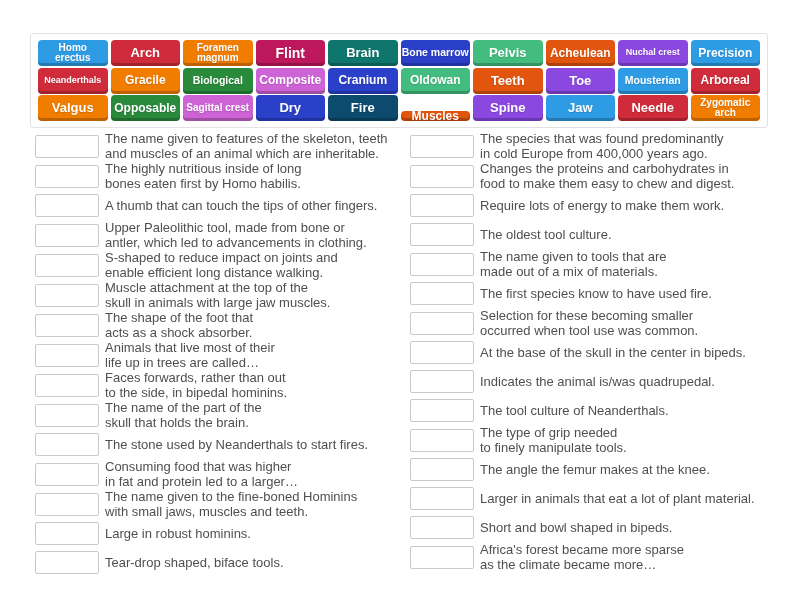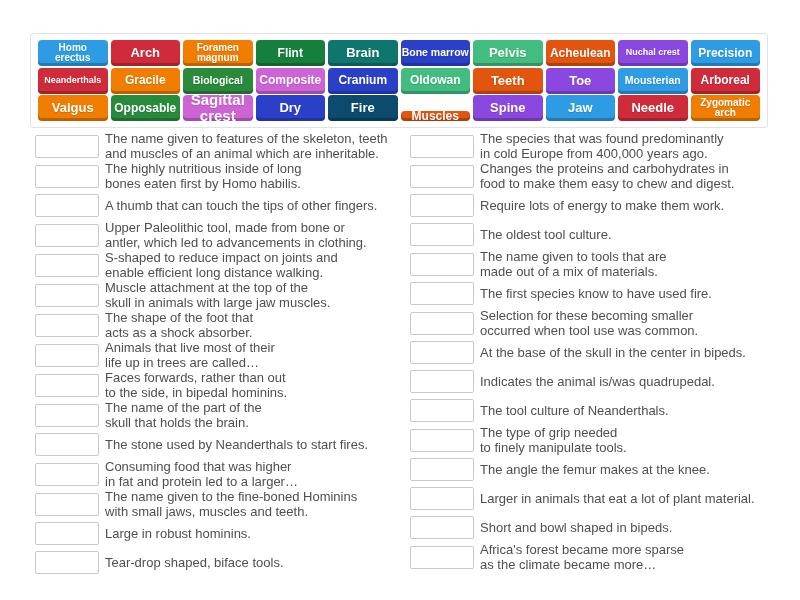--- a/index.html
+++ b/index.html
@@ -63,21 +63,21 @@
 </head>
 <body>
 
 <div class="board-panel">
   <div class="tile-row">
       <div class="tile" style="background: rgb(46, 156, 228); font-size: 10px;">Homo
 erectus</div>
       <div class="tile" style="background: rgb(207, 43, 58); font-size: 13px;">Arch</div>
       <div class="tile" style="background: rgb(240, 125, 0); font-size: 10px;">Foramen
 magnum</div>
-      <div class="tile" style="background: #15803d; font-size: 12px;">Flint</div>
+      <div class="tile" style="background: #be185d; font-size: 14px;">Flint</div>
       <div class="tile" style="background: #0f766e; font-size: 13px;">Brain</div>
       <div class="tile" style="background: rgb(42, 64, 201); font-size: 10.5px;">Bone marrow</div>
       <div class="tile" style="background: rgb(67, 189, 127); font-size: 13px;">Pelvis</div>
       <div class="tile" style="background: rgb(225, 85, 14); font-size: 12px;">Acheulean</div>
       <div class="tile" style="background: rgb(139, 72, 224); font-size: 9px;">Nuchal crest</div>
       <div class="tile" style="background: rgb(46, 156, 228); font-size: 12px;">Precision</div>
     </div>
   <div class="tile-row">
       <div class="tile" style="background: rgb(207, 43, 58); font-size: 9px;">Neanderthals</div>
       <div class="tile" style="background: rgb(240, 125, 0); font-size: 12px;">Gracile</div>
@@ -86,21 +86,21 @@
       <div class="tile" style="background: rgb(42, 64, 201); font-size: 12px;">Cranium</div>
       <div class="tile" style="background: rgb(67, 189, 127); font-size: 12px;">Oldowan</div>
       <div class="tile" style="background: rgb(225, 85, 14); font-size: 13px;">Teeth</div>
       <div class="tile" style="background: rgb(139, 72, 224); font-size: 13px;">Toe</div>
       <div class="tile" style="background: rgb(46, 156, 228); font-size: 10.5px;">Mousterian</div>
       <div class="tile" style="background: rgb(207, 43, 58); font-size: 12px;">Arboreal</div>
     </div>
   <div class="tile-row">
       <div class="tile" style="background: rgb(240, 125, 0); font-size: 13px;">Valgus</div>
       <div class="tile" style="background: rgb(42, 138, 60); font-size: 12px;">Opposable</div>
-      <div class="tile" style="background: rgb(205, 99, 213); font-size: 15px;">Sagittal crest</div>
+      <div class="tile" style="background: rgb(205, 99, 213); font-size: 10px;">Sagittal crest</div>
       <div class="tile" style="background: rgb(42, 64, 201); font-size: 13px;">Dry</div>
       <div class="tile" style="background: #0c4a6e; font-size: 13px;">Fire</div>
       <div class="tile" style="background: rgb(225, 85, 14); font-size: 12px; margin-top: 16px;">Muscles</div>
       <div class="tile" style="background: rgb(139, 72, 224); font-size: 13px;">Spine</div>
       <div class="tile" style="background: rgb(46, 156, 228); font-size: 13px;">Jaw</div>
       <div class="tile" style="background: rgb(207, 43, 58); font-size: 13px;">Needle</div>
       <div class="tile" style="background: rgb(240, 125, 0); font-size: 10px;">Zygomatic
 arch</div>
     </div>
 </div>

